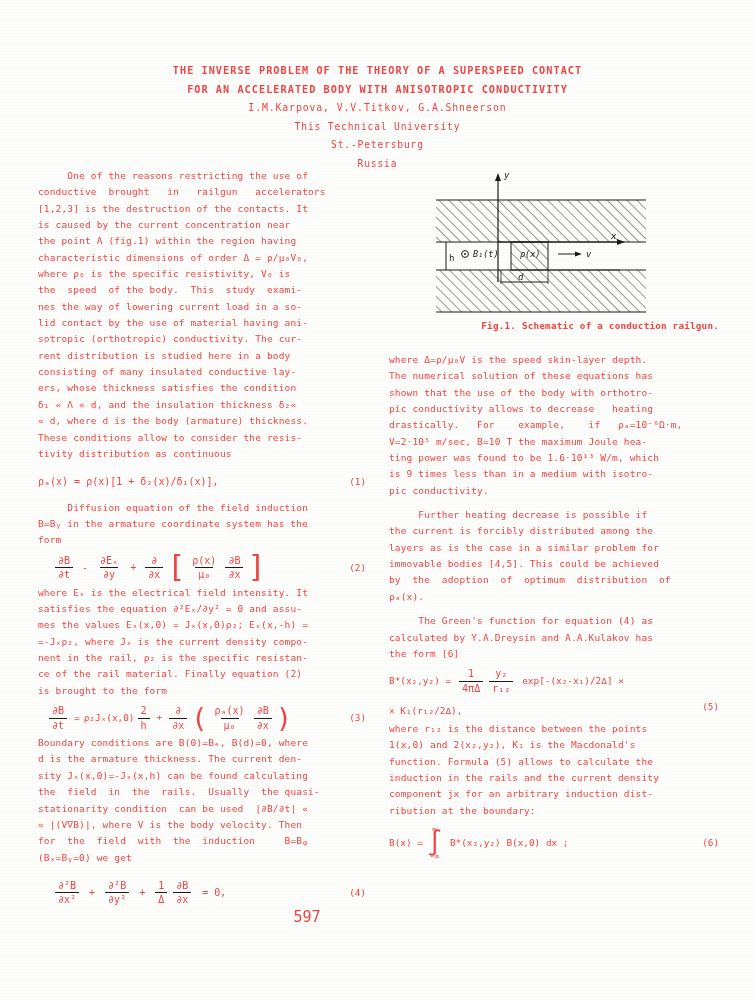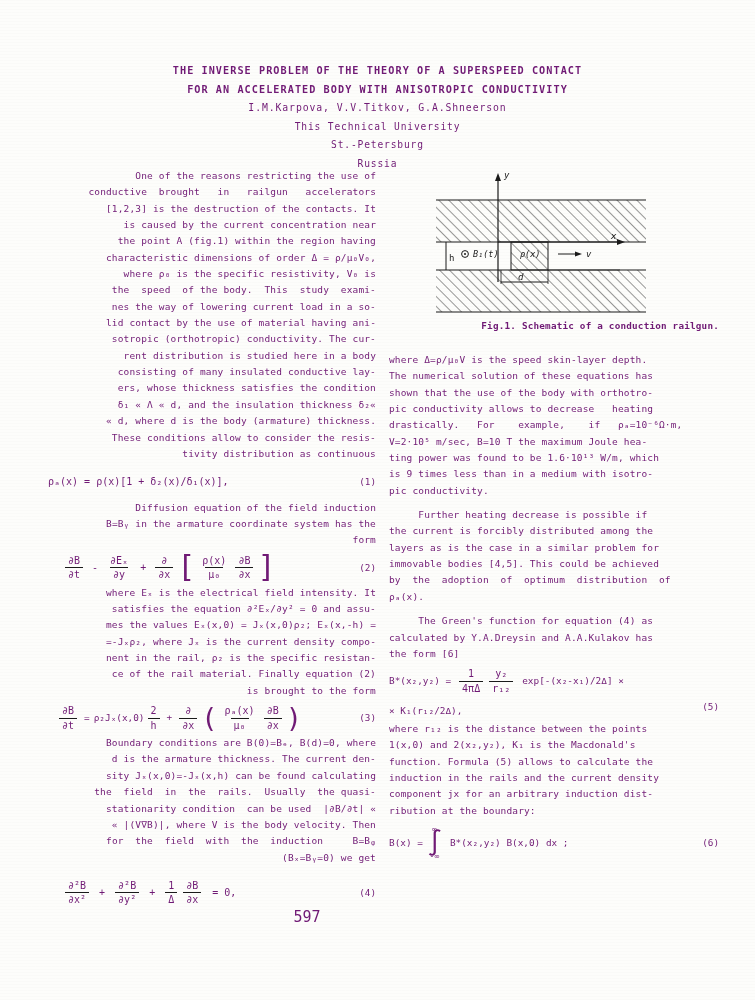--- a/index.html
+++ b/index.html
@@ -1,38 +1,38 @@
 <!DOCTYPE html>
 <html><head>
 <meta charset="utf-8">
 <style>
   html,body{margin:0;padding:0;background:#8a8a8a;}
   body{font-family:"DejaVu Sans Mono","Liberation Mono",monospace;}
   .page{
     position:relative;width:755px;height:1000px;background:#fdfdfb;
-    margin:0 auto;overflow:hidden;color:#701a75;
+    margin:0 auto;overflow:hidden;color:#ef4444;
   }
   .paper{
     position:absolute;inset:0;
     background:
       repeating-linear-gradient(0deg, rgba(0,0,0,0.012) 0 1px, rgba(0,0,0,0) 1px 3px),
       #fdfdfb;
   }
   
   .titleblock{position:absolute;left:0;top:62px;width:755px;text-align:center;}
   .titleblock .tline{
     font-size:10.2px;letter-spacing:1.05px;line-height:18.5px;
     white-space:pre;font-weight:600;
   }
   .titleblock .tline.sub{letter-spacing:0.9px;font-weight:500;font-size:9.8px;}
   .titleblock .tline.small{letter-spacing:0.85px;font-weight:500;font-size:9.6px;}
 
   
   .col{position:absolute;top:168px;font-size:9.5px;line-height:16.35px;}
-  .colL{left:48px;width:328px;text-align:right;}
+  .colL{left:38px;width:328px;}
   .colR{left:389px;width:330px;}
 
   .tx{white-space:pre;font-weight:500;letter-spacing:0.15px;}
   .gap-s{height:8px;}
 
   
   .eqrow{position:relative;height:auto;margin:6px 0 4px 0;}
   .eq{
     display:flex;align-items:center;font-size:10px;line-height:1.15;
     font-weight:500;

